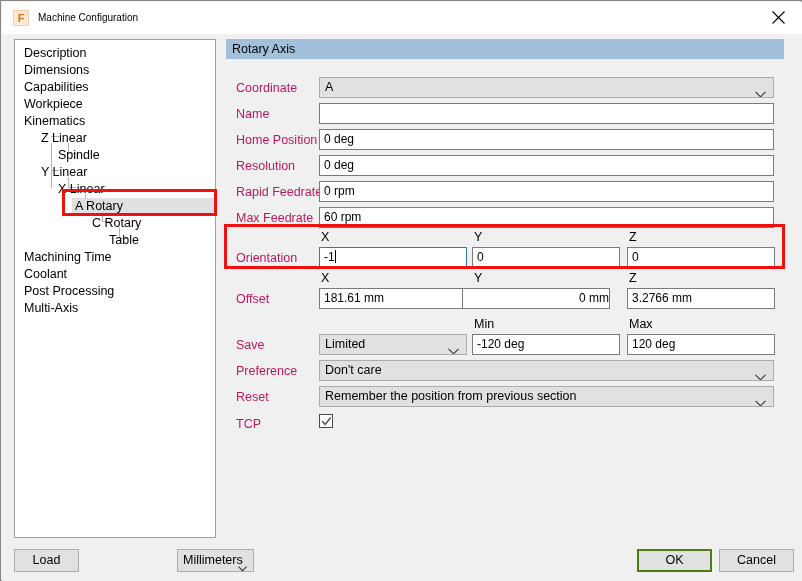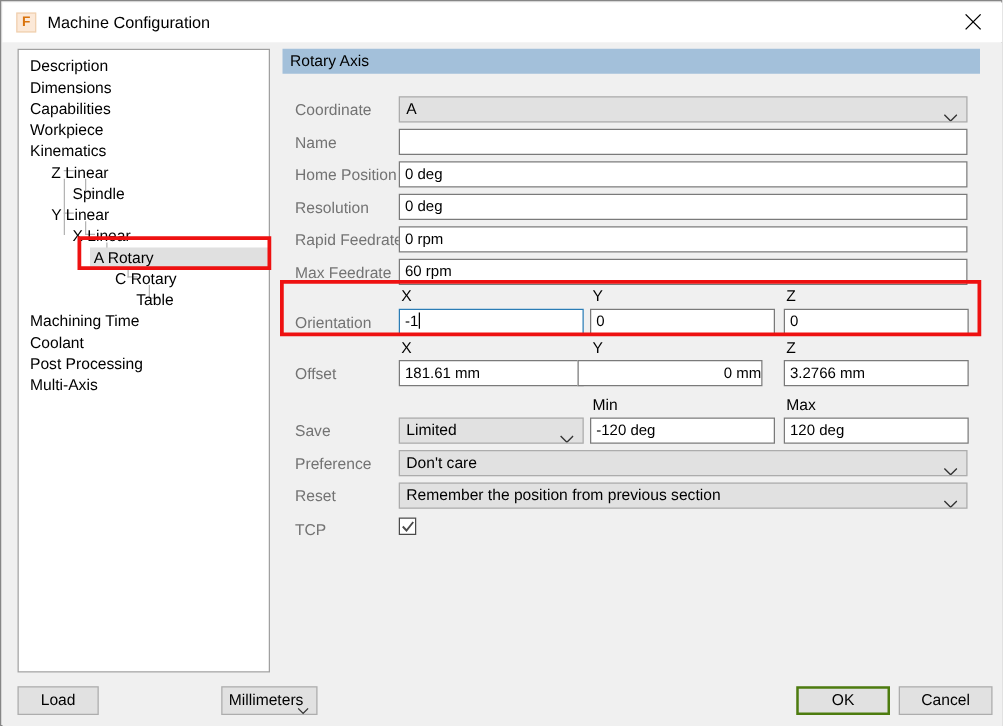--- a/index.html
+++ b/index.html
@@ -43,21 +43,21 @@
     font-size: 11px;
     font-weight: bold;
     color: #d9730d;
     line-height: 14px;
     text-align: center;
     font-family: "Liberation Sans", sans-serif;
   }
   #title-text {
     position: absolute;
     left: 36px; top: 7px;
-    font-size: 13px;
+    font-size: 10px;
     color: #000000;
     line-height: 18px;
     white-space: nowrap;
   }
   #close-button {
     position: absolute;
     right: 0px; top: 0px;
     width: 46px; height: 31px;
     cursor: default;
   }
@@ -119,21 +119,21 @@
     white-space: nowrap;
   }
 
   
   .f-label {
     position: absolute;
     left: 10px;
     font-size: 12.5px;
     line-height: 16px;
     white-space: nowrap;
-    color: #737373;
+    color: #be185d;
   }
   .f-sublabel {
     position: absolute;
     font-size: 12.5px;
     line-height: 14px;
     white-space: nowrap;
     color: #000;
   }
   .f-input {
     position: absolute;

